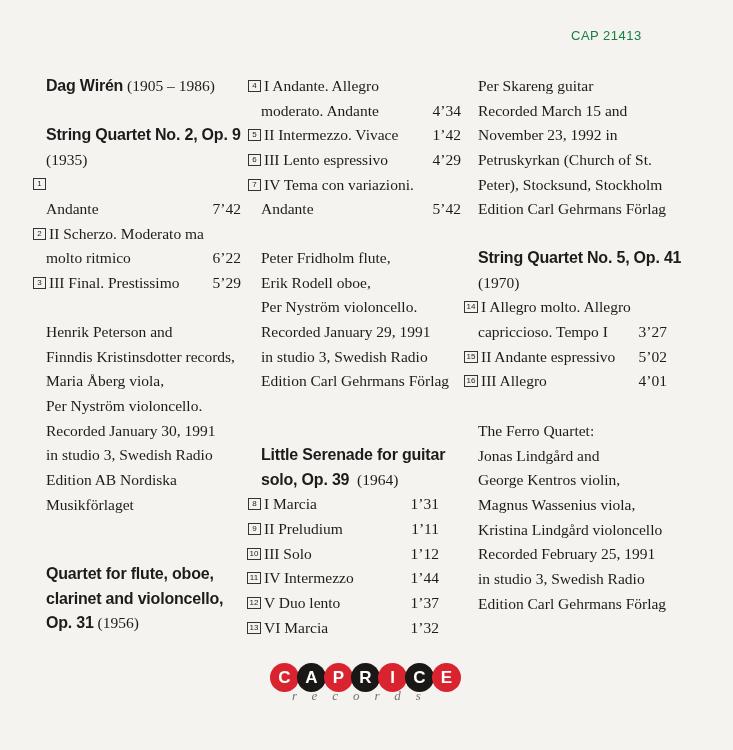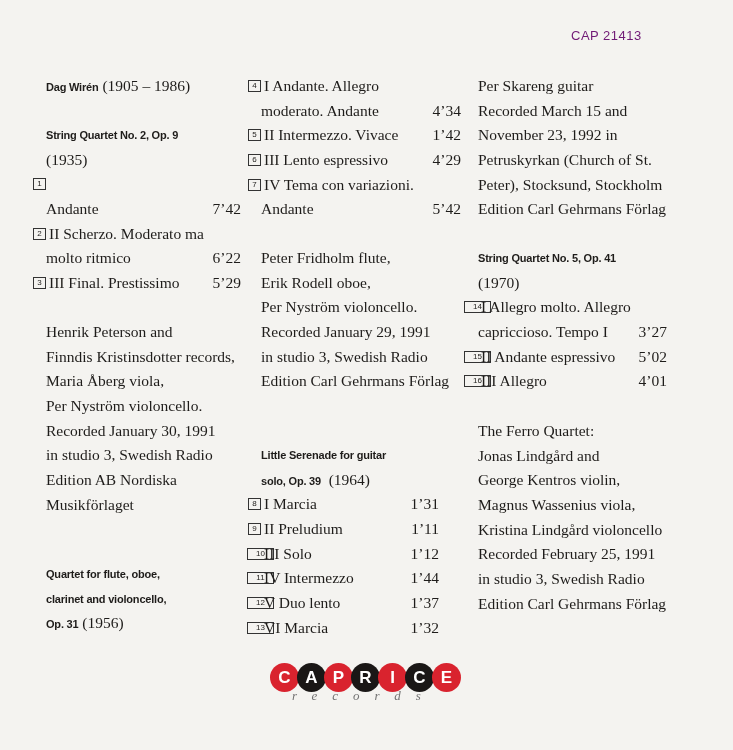--- a/index.html
+++ b/index.html
@@ -5,41 +5,41 @@
   html, body { margin:0; padding:0; }
   body {
     width:733px; height:750px; position:relative; overflow:hidden;
     background:#f4f3f0;
     color:#1e1c1a;
     font-family:"Liberation Serif", "DejaVu Serif", serif;
   }
   .catno {
     position:absolute; left:571px; top:28px;
     font-family:"Liberation Sans", "DejaVu Sans", sans-serif;
-    font-size:13px; letter-spacing:0.5px; color:#701a75;
+    font-size:13px; letter-spacing:0.5px; color:#15803d;
   }
   .col { position:absolute; top:0; }
   .col1 { left:46px; width:195px; }
   .col2 { left:261px; width:200px; }
   .col3 { left:478px; width:200px; }
   .blk { position:absolute; left:0; right:0; }
   .line { height:24.7px; line-height:24.7px; font-size:15.5px; white-space:nowrap; position:relative; }
   .hd {
     font-family:"Liberation Sans", "DejaVu Sans", sans-serif;
-    font-weight:bold; font-size:11px; letter-spacing:-0.2px;
+    font-weight:bold; font-size:16px; letter-spacing:-0.2px;
   }
   .yr { font-family:"Liberation Serif", "DejaVu Serif", serif; font-weight:normal; font-size:15.5px; }
   .trk { position:relative; }
   .tnum {
     position:absolute; left:-13px; top:6px;
     width:13px; height:12px; border:1px solid #333; box-sizing:border-box;
     font-family:"Liberation Sans", "DejaVu Sans", sans-serif;
     font-size:8px; line-height:10px; text-align:center;
   }
-  .tnum.w { width:27px; left:-14px; }
+  .tnum.w { width:14px; left:-14px; }
   .ttl { position:absolute; left:3px; }
   .dur { position:absolute; right:0; }
   .logo { position:absolute; left:270px; top:663px; width:190px; height:44px; }
   .disc {
     position:absolute; top:0; width:29px; height:29px; border-radius:50%;
     color:#fff; font-family:"Liberation Sans", "DejaVu Sans", sans-serif;
     font-weight:bold; font-size:17px; text-align:center; line-height:29px;
   }
   .red { background:#d9232e; }
   .blk2 { background:#1a1716; }

